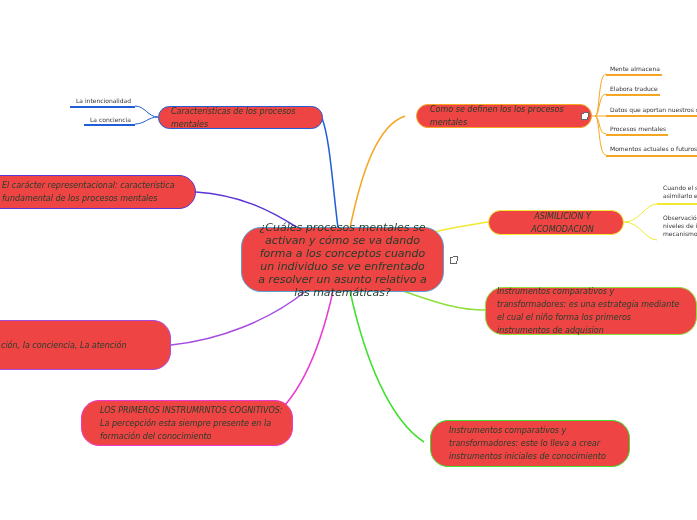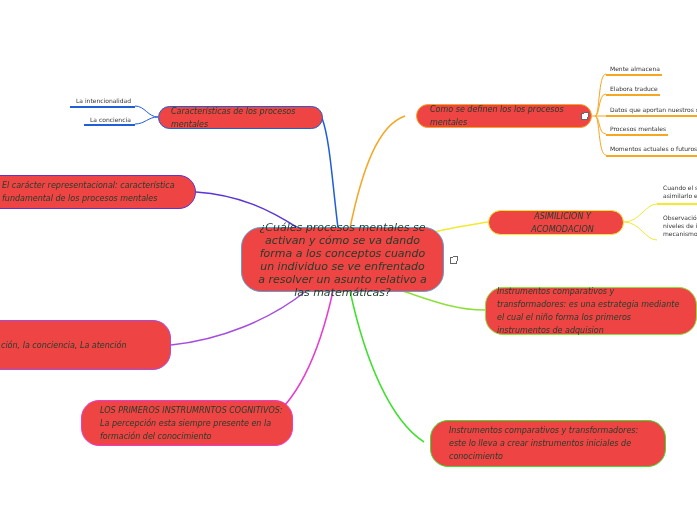--- a/index.html
+++ b/index.html
@@ -140,15 +140,15 @@
 </div>
 
 <div class="node" style="left:485px; top:287px; width:212px; height:48px; border-color:#8de03a; padding-left:11px; padding-right:14px;">
   <span>Instrumentos comparativos y transformadores: es una estrategia mediante el cual el niño forma los primeros instrumentos de adquision</span>
 </div>
 
 <div class="node" style="left:53px; top:400px; width:212px; height:46px; border-color:#e83ccf; padding-left:18px; padding-right:4px;margin-left:28px;">
   <span>LOS PRIMEROS INSTRUMRNTOS COGNITIVOS:  La percepción esta siempre presente en la formación del conocimiento</span>
 </div>
 
-<div class="node" style="left:430px; top:420px; width:236px; height:47px; border-color:#3de02a; padding-left:18px; padding-right:14px;">
+<div class="node" style="left:430px; top:420px; width:200px; height:47px; border-color:#3de02a; padding-left:18px; padding-right:14px;">
   <span>Instrumentos comparativos y transformadores: este lo lleva a crear instrumentos iniciales de conocimiento</span>
 </div>
 
 </body></html>

